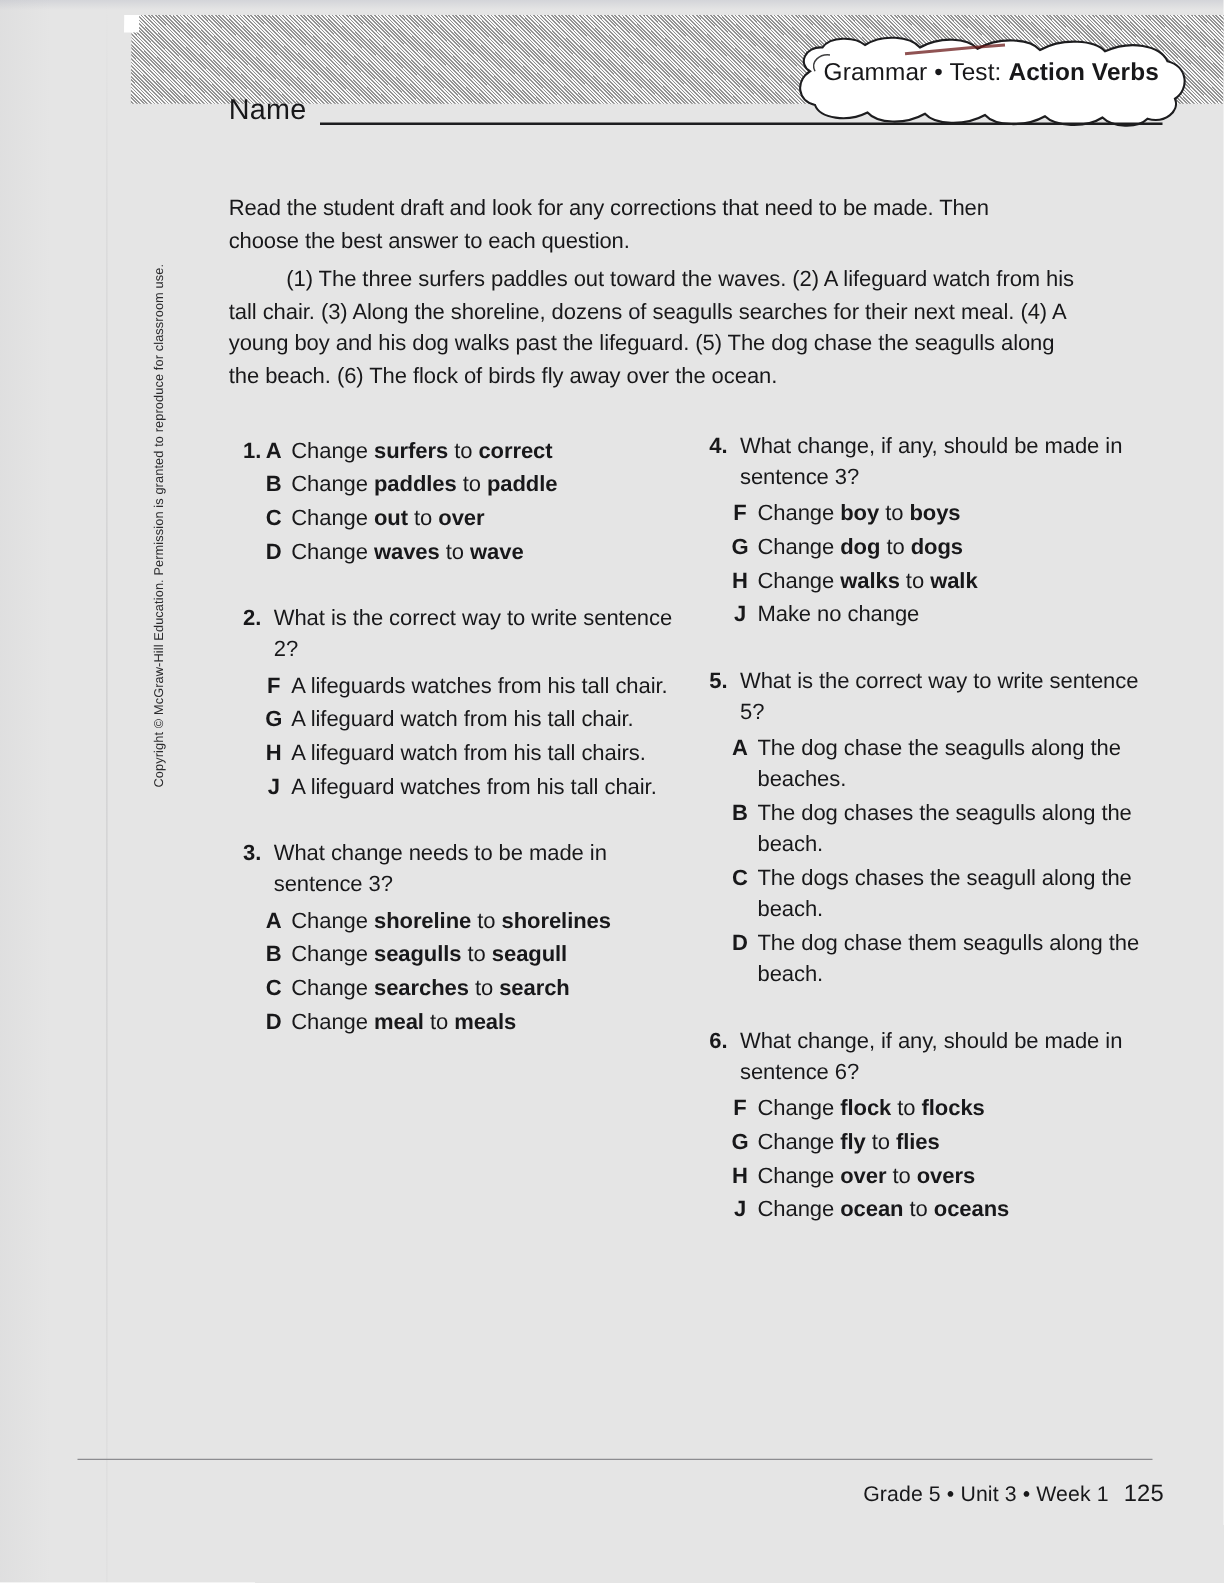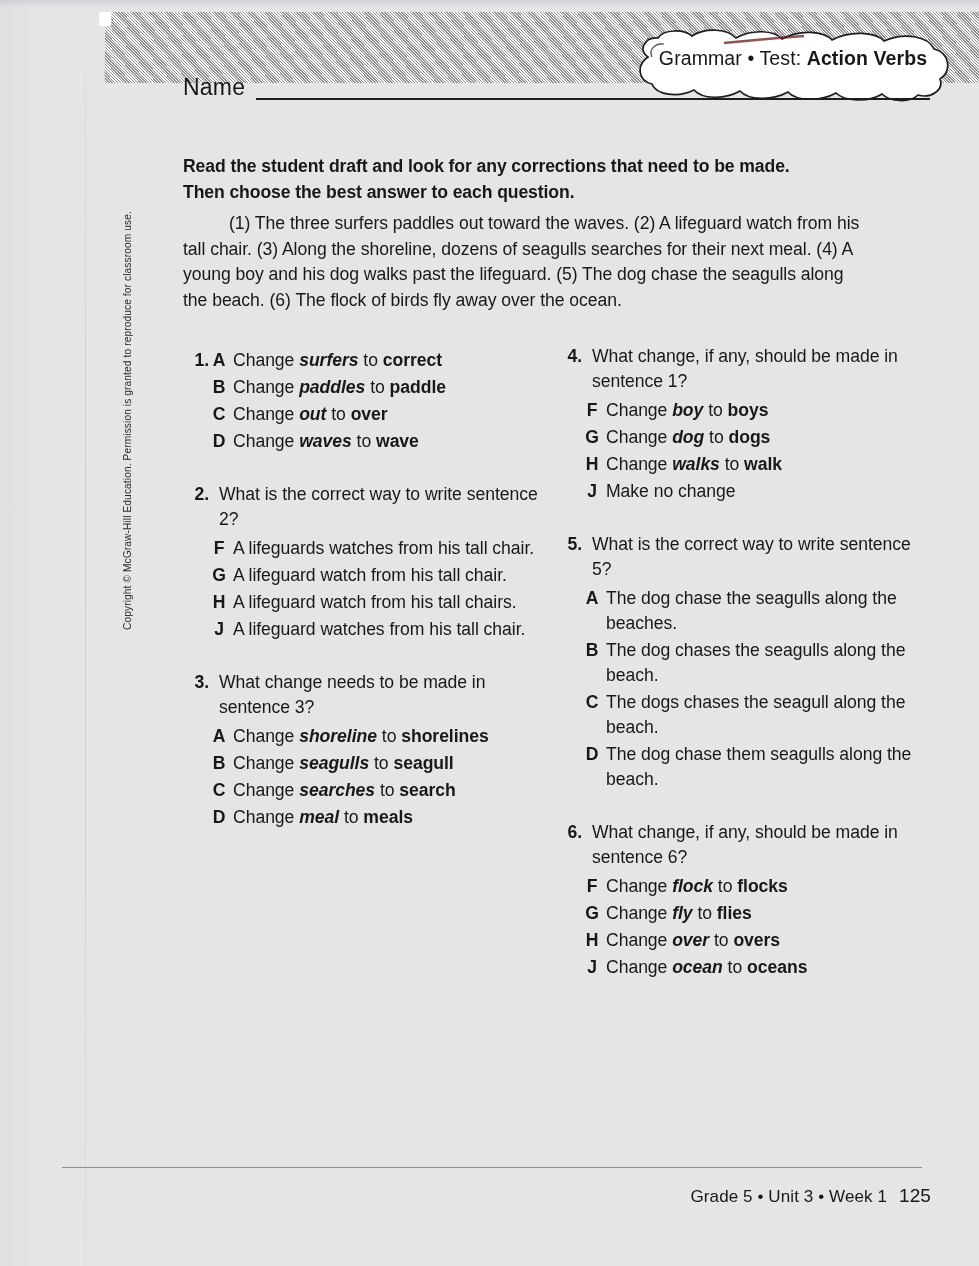--- a/index.html
+++ b/index.html
@@ -114,21 +114,21 @@
     background: #1d1d1f;
   }
 
   
   .instructions {
     position: absolute;
     left: 183px;
     top: 153px;
     width: 648px;
     font-size: 17.6px;
-    font-weight: bold;
+    font-weight: normal;
     line-height: 26px;
     letter-spacing: -0.1px;
   }
   .passage {
     position: absolute;
     left: 183px;
     top: 211px;
     width: 684px;
     font-size: 17.6px;
     line-height: 25.5px;
@@ -177,21 +177,21 @@
   }
   .opt-letter {
     position: absolute;
     left: 28px;
     top: 0;
     width: 16px;
     text-align: center;
     font-weight: bold;
     font-size: 17.6px;
   }
-  .option .em  { font-weight: bold; font-style: italic; }
+  .option .em  { font-weight: bold; }
   .option .st  { font-weight: bold; }
 
   
   .q-gap-lg { margin-bottom: 28px; }
 
   
   .copyright {
     position: absolute;
     left: 122px;
     top: 598px;
@@ -353,21 +353,21 @@
       </div>
     </div>
 
   </div>
 
   <div class="col col-right">
 
     <div class="question q-gap-lg">
       <div class="q-head">
         <span class="q-num">4.</span>
-        <span>What change, if any, should be made in sentence 1?</span>
+        <span>What change, if any, should be made in sentence 3?</span>
       </div>
       <div class="options">
         <div class="option">
           <span class="opt-letter">F</span>
           <span>Change </span><span class="em">boy</span><span> to </span><span class="st">boys</span>
         </div>
         <div class="option">
           <span class="opt-letter">G</span>
           <span>Change </span><span class="em">dog</span><span> to </span><span class="st">dogs</span>
         </div>

